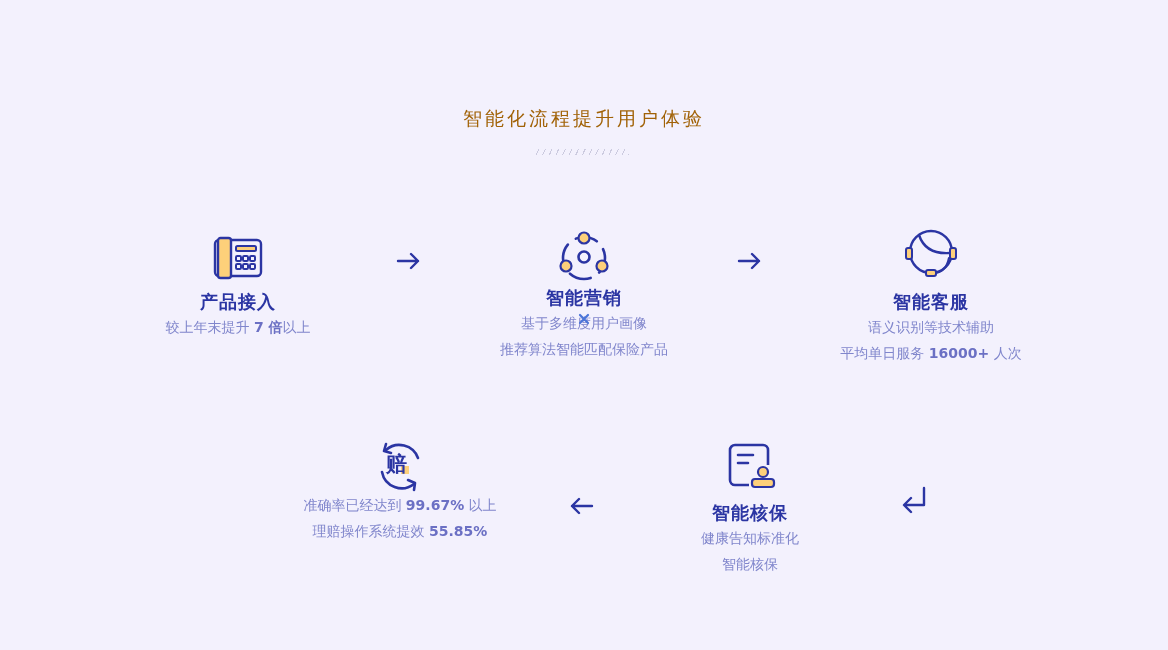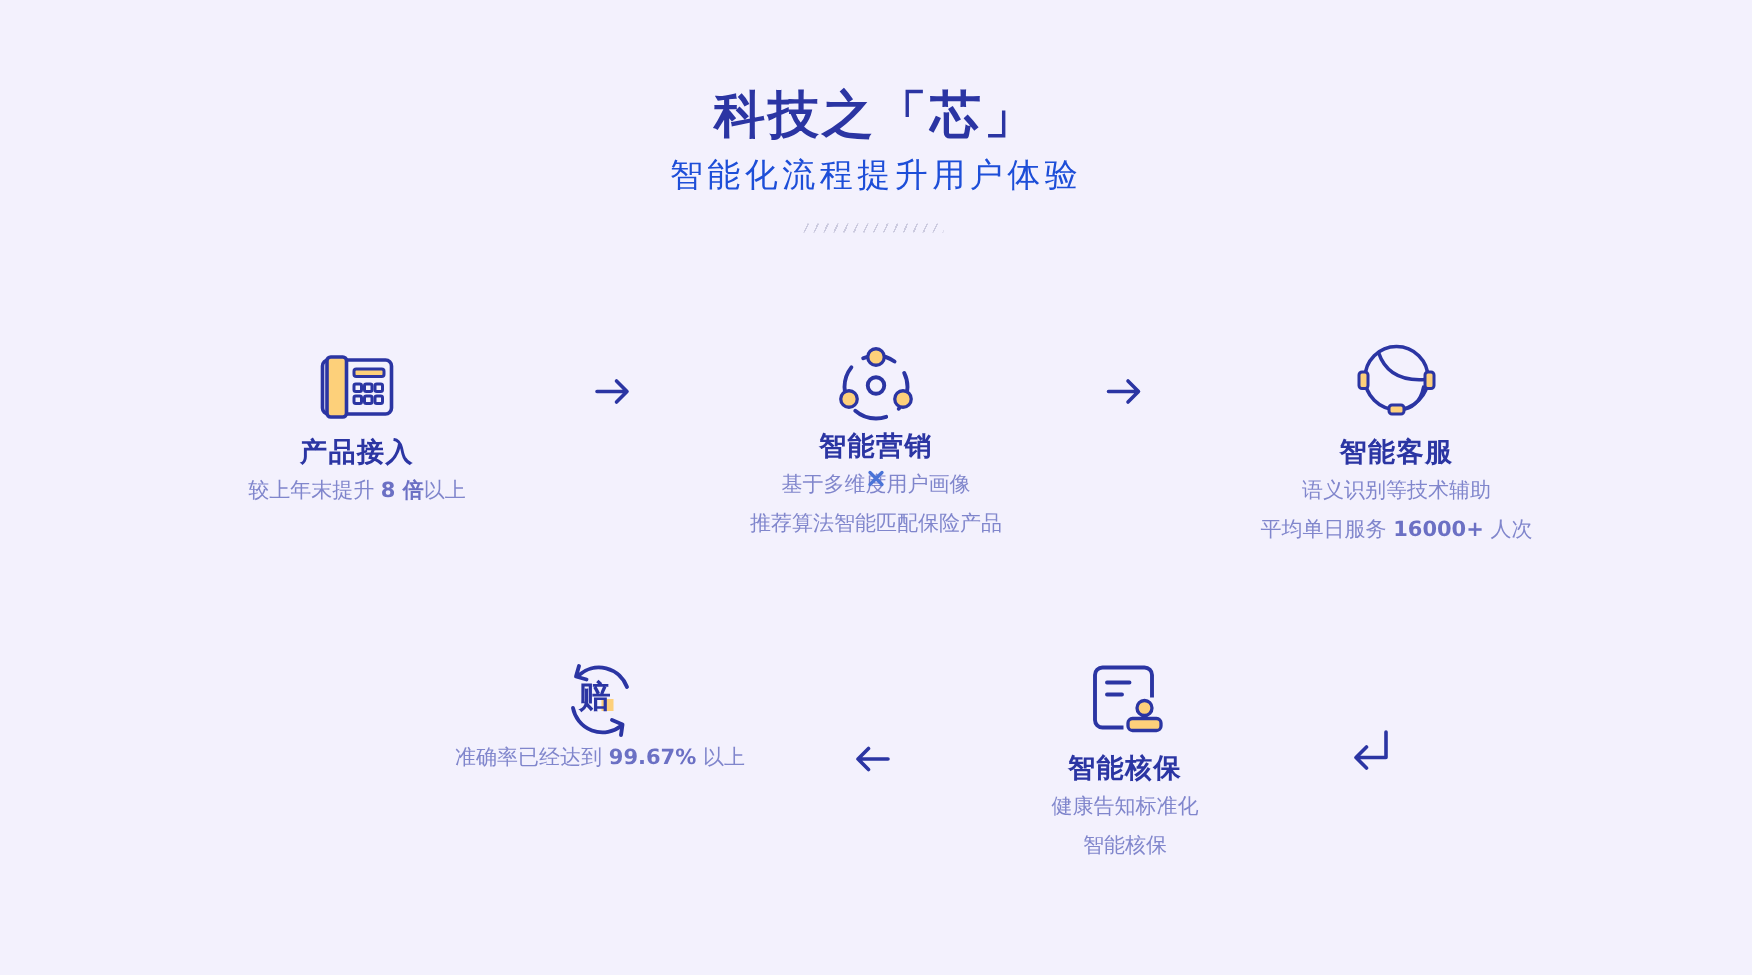--- a/index.html
+++ b/index.html
@@ -9,21 +9,21 @@
       font-family: "DejaVu Sans", "Liberation Sans", sans-serif;
     }
     .page { position: relative; width: 1168px; height: 650px; }
     .title {
       position: absolute; left: 0; width: 1168px; top: 52px;
       text-align: center; font-size: 34px; font-weight: bold;
       color: #2b35a3; letter-spacing: 2px; line-height: 50px;
     }
     .subtitle {
       position: absolute; left: 0; width: 1168px; top: 105px;
-      text-align: center; font-size: 22px; color: #1d4ed8;
+      text-align: center; font-size: 19px; color: #a16207;
       letter-spacing: 3px; line-height: 26px;
     }
     .dashes {
       position: absolute; left: 535px; top: 149px; width: 94px; height: 6px;
       background: repeating-linear-gradient(115deg, transparent 0 3px, #c7c6dc 3px 4px, transparent 4px 6px);
       opacity: 0.9;
     }
     .step {
       position: absolute; text-align: center;
     }
@@ -37,40 +37,39 @@
     }
     .step .desc b { color: #6b70c4; font-weight: bold; }
     .arrow { position: absolute; }
     .cursor { position: absolute; left: 578px; top: 313px; }
   </style>
 </head>
 <body>
 
 <div class="page">
 
-  <div class="title">科技之「芯」</div>
   <div class="subtitle">智能化流程提升用户体验</div>
   <div class="dashes"></div>
 
   <div class="step" style="left:138px; top:236px; width:200px;">
     <svg class="icon" width="52" height="44" viewBox="0 0 52 44">
       <rect x="3" y="4" width="46" height="36" rx="4" fill="none" stroke="#2b35a3" stroke-width="2.4"></rect>
       <rect x="6" y="2" width="13" height="40" rx="2.5" fill="#fdd07a" stroke="#2b35a3" stroke-width="2.4"></rect>
       <rect x="24" y="10" width="20" height="5" rx="1.5" fill="#fdd07a" stroke="#2b35a3" stroke-width="2"></rect>
       <g fill="none" stroke="#2b35a3" stroke-width="2">
         <rect x="24" y="20" width="5" height="5" rx="1.2"></rect>
           <rect x="31" y="20" width="5" height="5" rx="1.2"></rect>
           <rect x="38" y="20" width="5" height="5" rx="1.2"></rect>
         <rect x="24" y="28" width="5" height="5" rx="1.2"></rect>
           <rect x="31" y="28" width="5" height="5" rx="1.2"></rect>
           <rect x="38" y="28" width="5" height="5" rx="1.2"></rect>
       </g>
     </svg>
     <div class="name">产品接入</div>
-    <div class="desc"><span>较上年末提升 </span><b>8 倍</b><span>以上</span></div>
+    <div class="desc"><span>较上年末提升 </span><b>7 倍</b><span>以上</span></div>
   </div>
 
   <svg class="arrow" style="left:396px; top:251px;" width="26" height="20" viewBox="0 0 26 20">
     <path d="M2 10 H22 M15 3 L22 10 L15 17" fill="none" stroke="#2b35a3" stroke-width="2.4" stroke-linecap="round" stroke-linejoin="round"></path>
   </svg>
 
   <div class="step" style="left:470px; top:230px; width:228px;">
     <svg class="icon" width="54" height="54" viewBox="0 0 54 54">
       <circle cx="27" cy="28" r="21" fill="none" stroke="#2b35a3" stroke-width="2.6" stroke-dasharray="22 10" stroke-dashoffset="6" stroke-linecap="round"></circle>
       <circle cx="27" cy="27" r="5.5" fill="none" stroke="#2b35a3" stroke-width="2.6"></circle>
@@ -131,15 +130,16 @@
       <svg width="52" height="52" viewBox="0 0 52 52" style="position:absolute; left:0; top:0;">
         <path d="M44 18 A20 20 0 0 0 12 10" fill="none" stroke="#2b35a3" stroke-width="2.6" stroke-linecap="round"></path>
         <path d="M12 4 L10 11 L17 13" fill="none" stroke="#2b35a3" stroke-width="2.6" stroke-linecap="round" stroke-linejoin="round"></path>
         <path d="M8 32 A20 20 0 0 0 40 44" fill="none" stroke="#2b35a3" stroke-width="2.6" stroke-linecap="round"></path>
         <path d="M34 40 L41 43 L40 50" fill="none" stroke="#2b35a3" stroke-width="2.6" stroke-linecap="round" stroke-linejoin="round"></path>
         <rect x="27" y="26" width="8" height="8" fill="#fdd07a"></rect>
       </svg>
       <span style="position:absolute; left:12px; top:12px; font-size:21px; font-weight:bold; color:#2b35a3; line-height:24px;">赔</span>
     </div>
     <div class="desc"><span>准确率已经达到 </span><b>99.67%</b><span> 以上</span></div>
+    <div class="desc"><span>理赔操作系统提效 </span><b>55.85%</b></div>
   </div>
 
 </div>
 
 </body></html>

